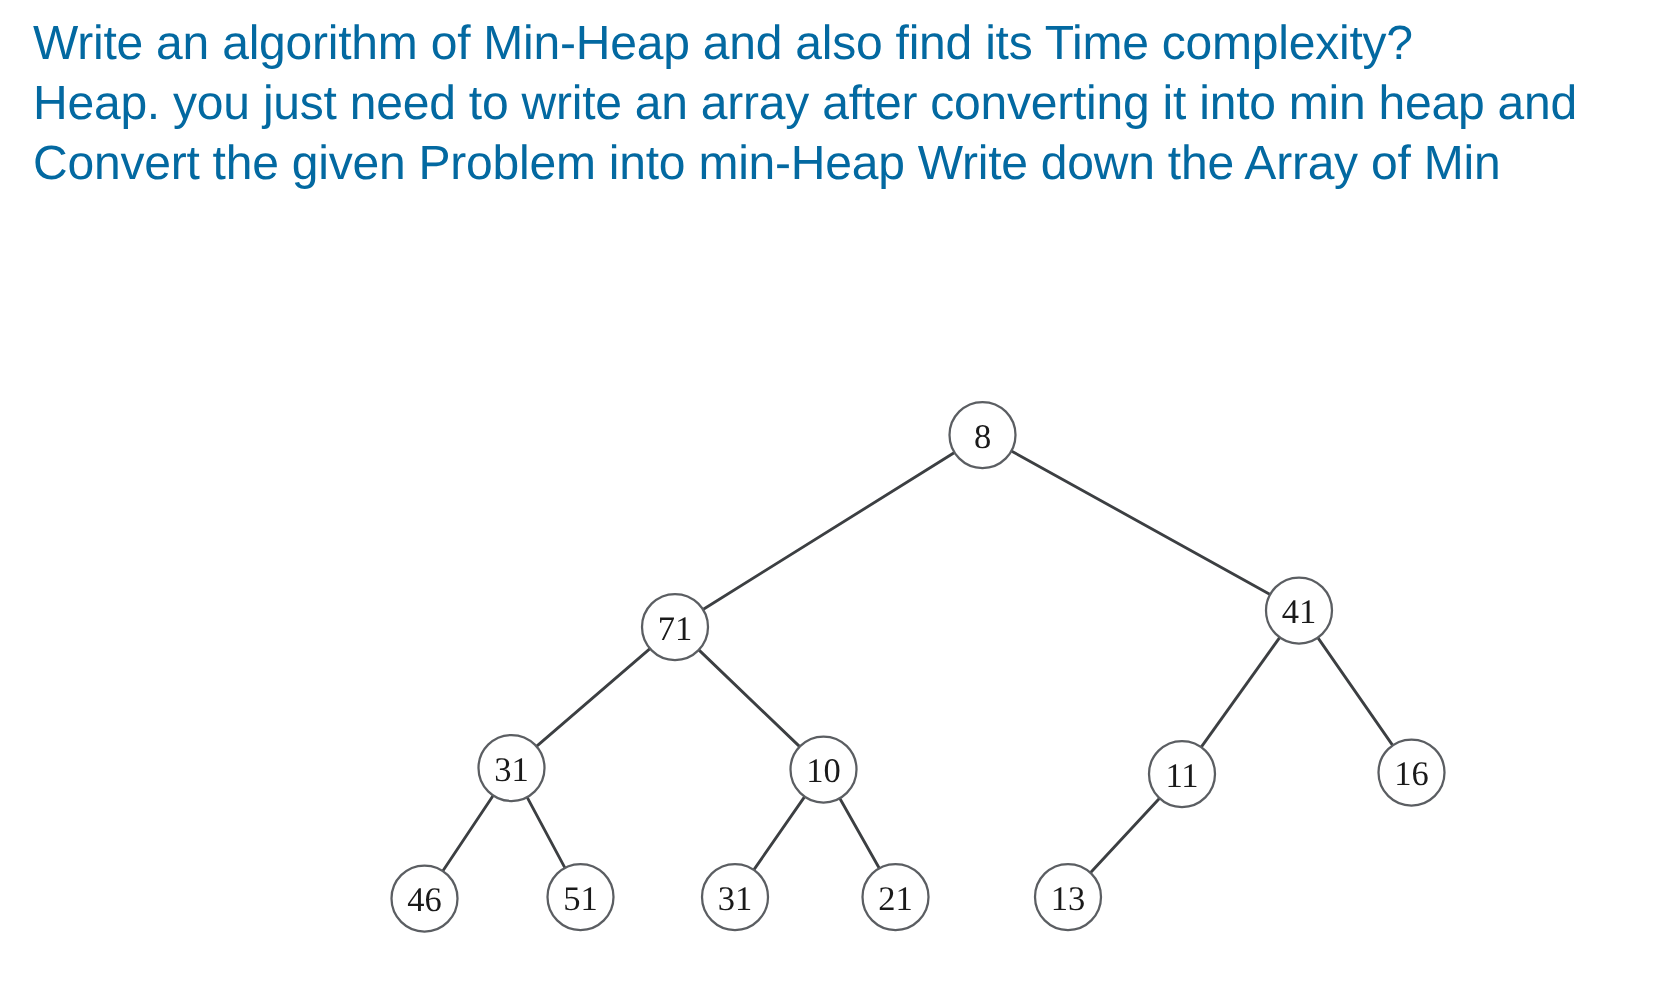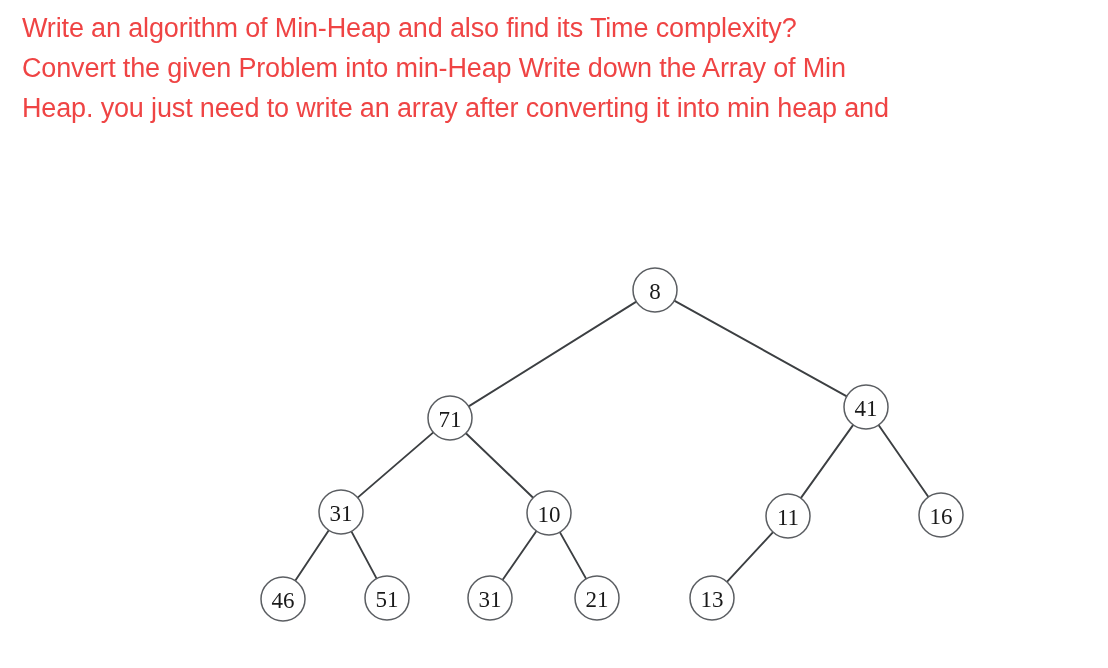--- a/index.html
+++ b/index.html
@@ -19,24 +19,24 @@
 
   #question-block {
     position: absolute;
     left: 22px;
     top: 8px;
     width: 1075px;
   }
 
   .q-line {
     font-family: "Liberation Sans", sans-serif;
-    font-size: 27px;
+    font-size: 32px;
     line-height: 40px;
     letter-spacing: -0.15px;
-    color: #ef4444;
+    color: #0369a1;
     white-space: nowrap;
   }
 
   #tree-figure {
     position: absolute;
     left: 0;
     top: 210px;
     width: 1108px;
     height: 458px;
   }
@@ -66,22 +66,22 @@
     fill: #1a1a1a;
     text-anchor: middle;
     dominant-baseline: central;
   }
 </style>
 </head>
 <body>
 
 <div id="question-block">
   <div class="q-line">Write an algorithm of Min-Heap and also find its Time complexity?</div>
+  <div class="q-line">Heap. you just need to write an array after converting it into min heap and</div>
   <div class="q-line">Convert the given Problem into min-Heap Write down the Array of Min</div>
-  <div class="q-line">Heap. you just need to write an array after converting it into min heap and</div>
 </div>
 
 <div id="tree-figure">
   <svg id="tree-svg" viewBox="0 0 1108 458">
     <g id="edges-layer">
         <line x1="636.3389250819147" y1="91.65179311958497" x2="468.6610749180853" y2="196.34820688041503" class="edge-line"></line>
         <line x1="674.2400562090481" y1="90.66865676046746" x2="846.7599437909519" y2="186.33134323953254" class="edge-line"></line>
         <line x1="433.3395876644653" y1="222.3676950416538" x2="357.6604123355347" y2="287.6323049583462" class="edge-line"></line>
         <line x1="465.8737248547017" y1="223.23236223430973" x2="533.1262751452983" y2="287.76763776569027" class="edge-line"></line>
         <line x1="853.197237982384" y1="214.89103922974542" x2="800.802762017616" y2="288.1089607702546" class="edge-line"></line>

